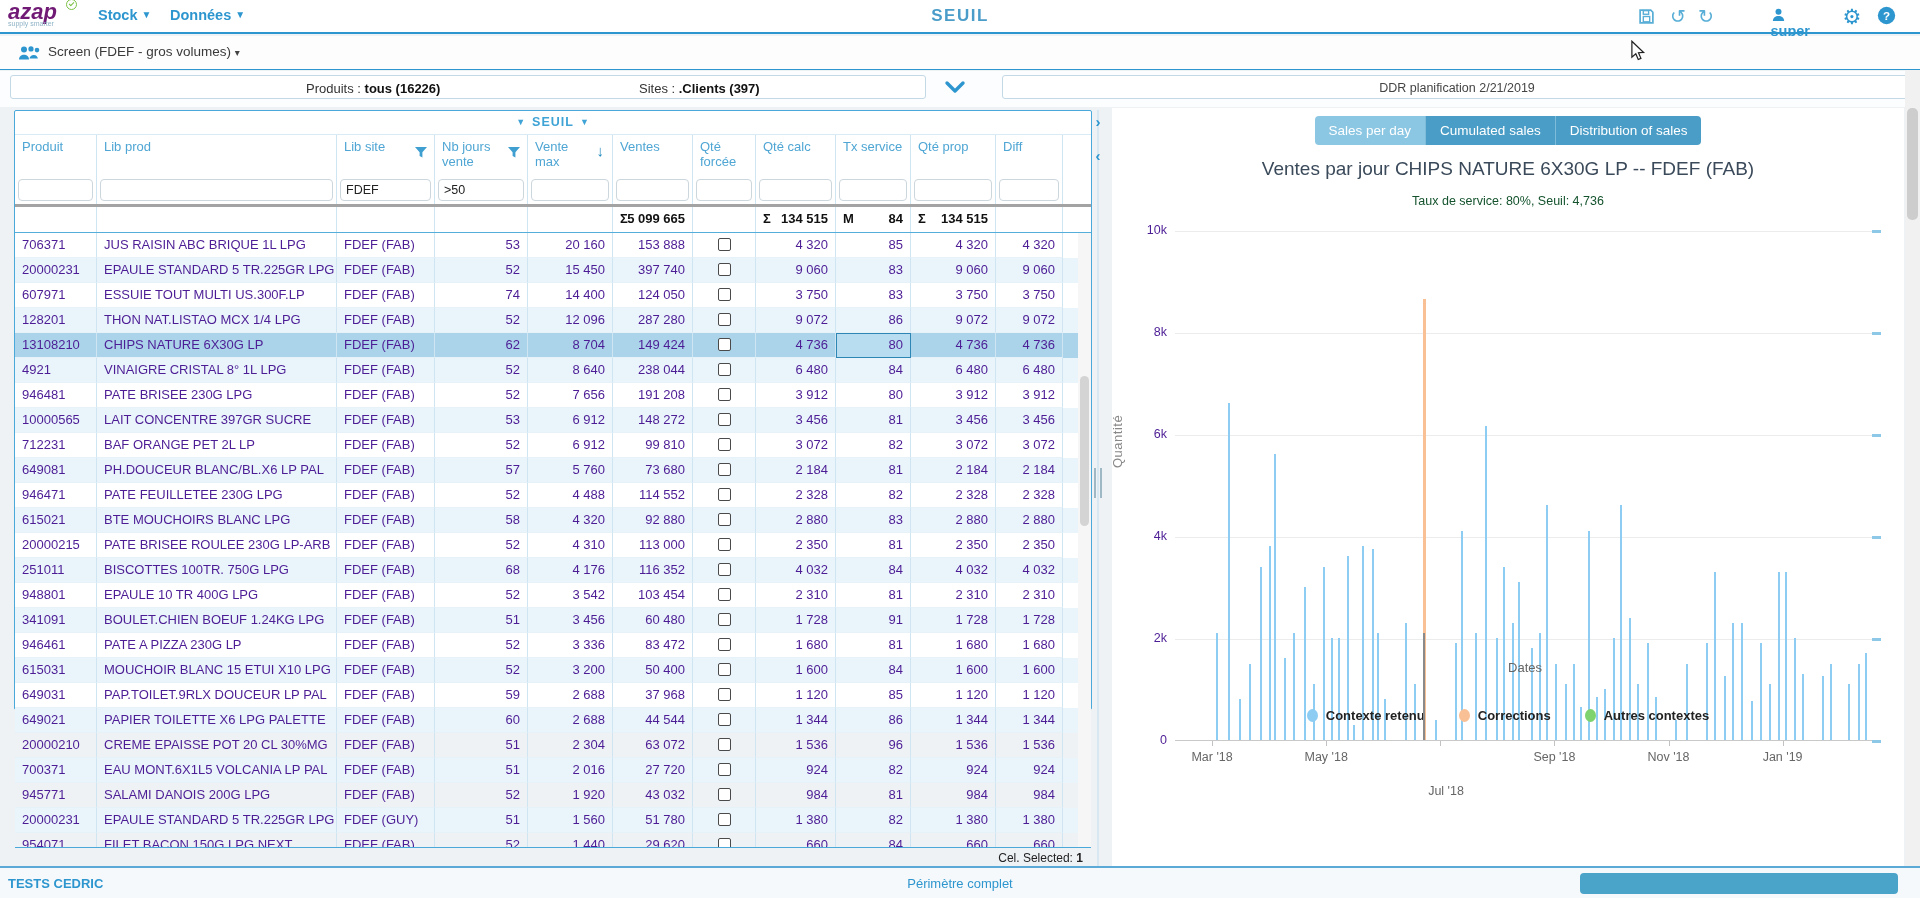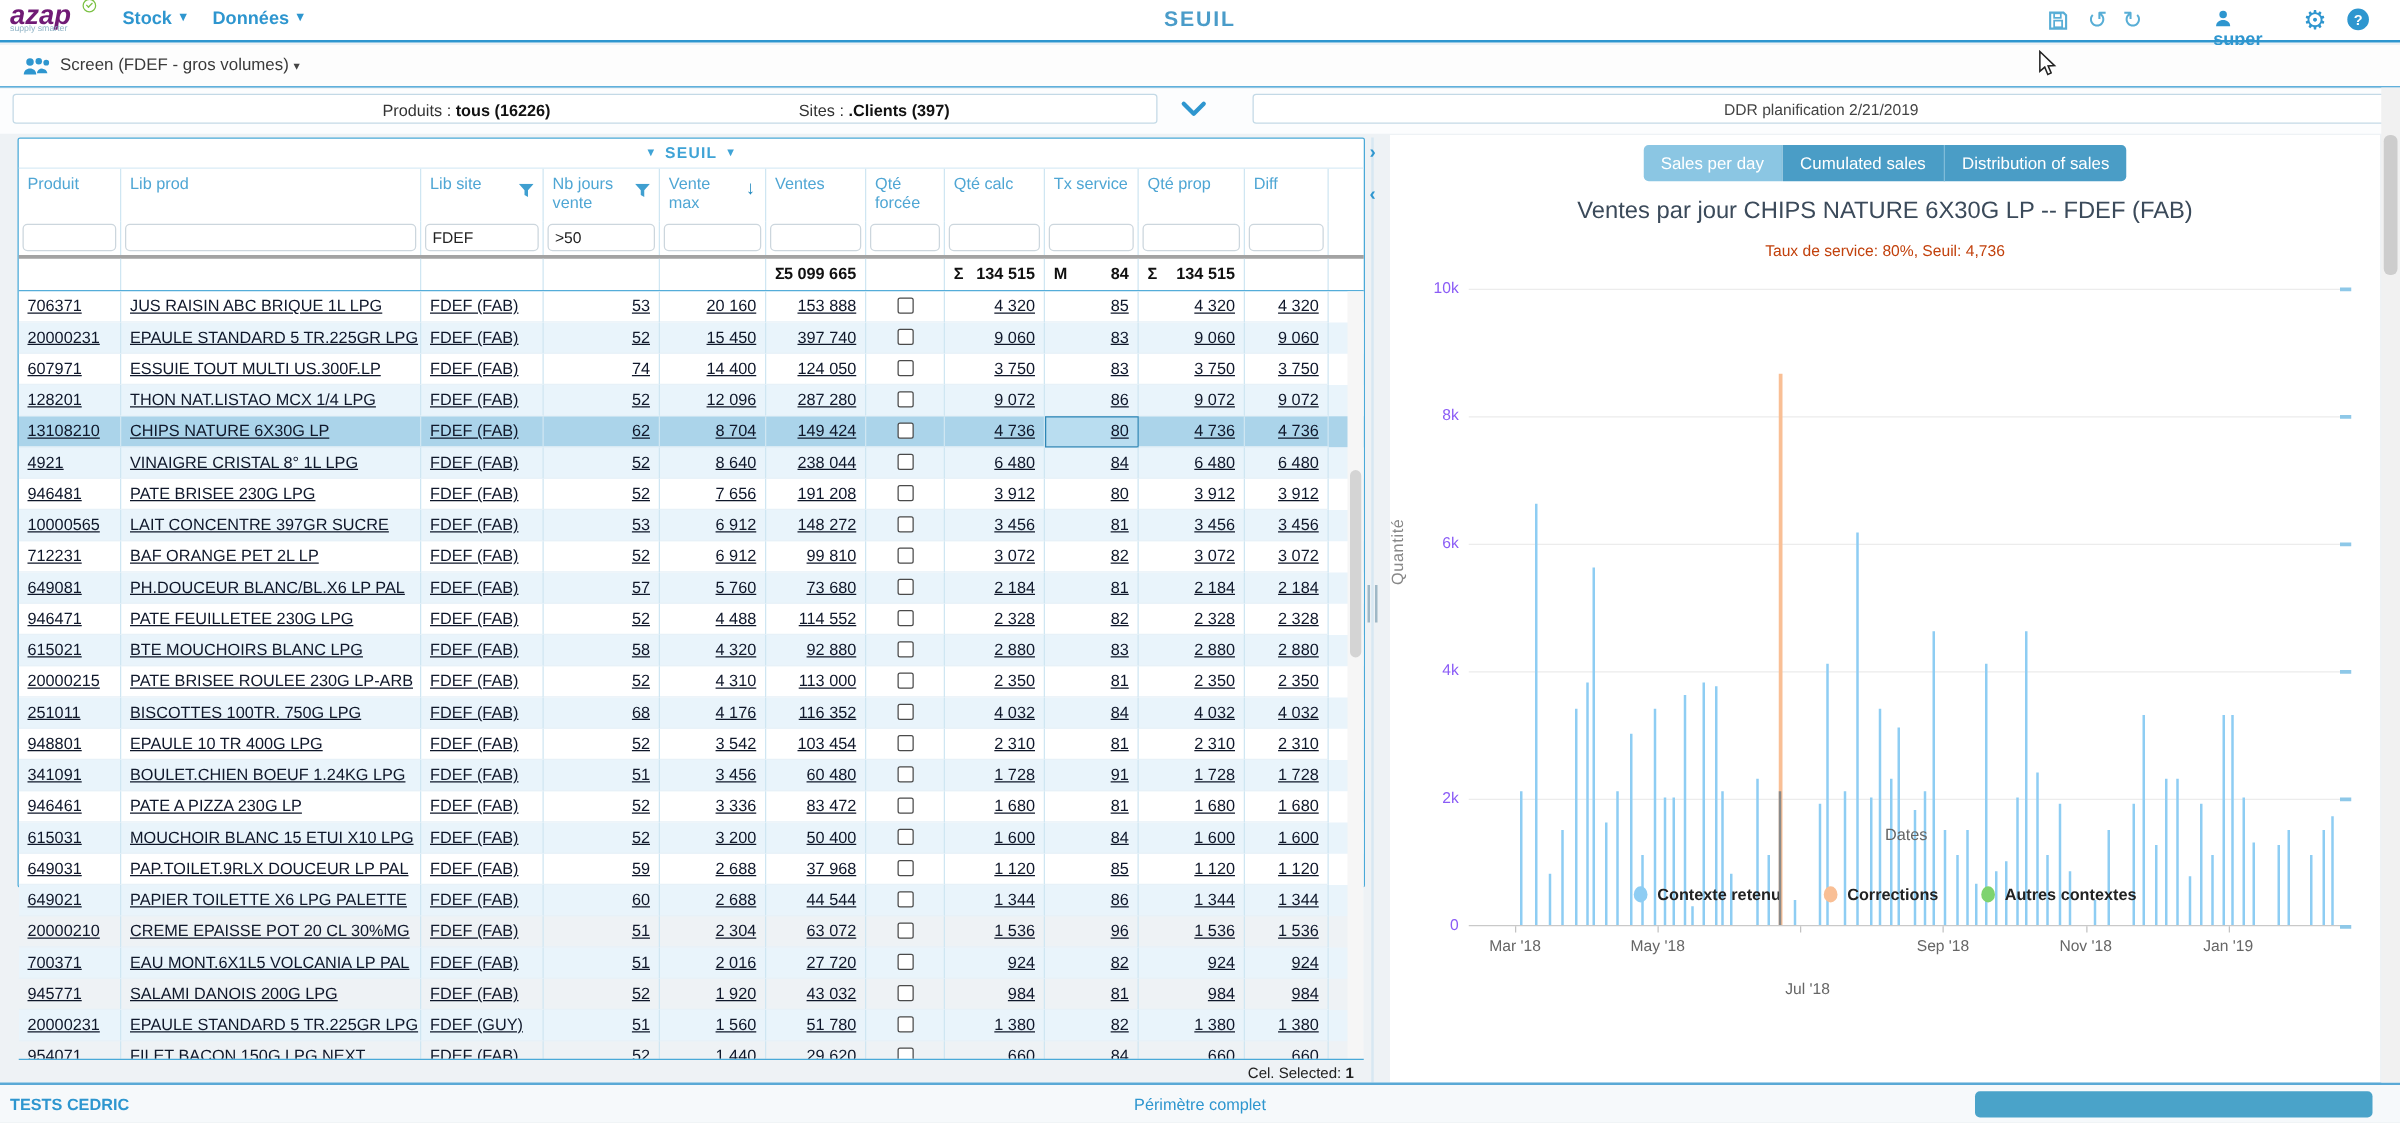--- a/index.html
+++ b/index.html
@@ -46,21 +46,21 @@
   .funnel { position:absolute; right:7px; top:12px; }
   .sortarr { position:absolute; right:8px; top:8px; color:#1f87bd; font-weight:bold; font-size:15px; }
   .flt-row { height:30px; border-bottom:3px solid #a3a3a3; }
   .flt-cell { border-right:1px solid #cfe6f2; padding:2px 3px; }
   .flt-input { width:100%; height:22px; border:1px solid #ccd6dd; border-radius:4px; font-size:12.5px; padding:0 5px; color:#222; font-family:"Liberation Sans",sans-serif; background:#fff; }
   .sum-row { height:26px; border-bottom:1px solid #55add9; font-weight:bold; font-size:13px; color:#111; }
   .sum-cell { border-right:1px solid #cfe6f2; padding:4px 7px 0 7px; position:relative; }
   .sum-cell .pfx { position:absolute; left:7px; top:4px; }
   .sum-cell .val { display:block; text-align:right; }
   .data-wrap { position:relative; height:614px; overflow:hidden; }
-  .data-row { height:25px; font-size:13px; color:#0f172a;text-decoration:underline; }
+  .data-row { height:25px; font-size:13px; color:#4c1d95; }
   .data-row.alt { background:#e9f4fb; }
   .data-row.selected { background:#abd4ea; }
   .cell { border-right:1px solid #cfe6f2; border-bottom:1px solid #e7f1f8; padding:4px 7px 0 7px; white-space:nowrap; overflow:hidden; }
   .cell.num { text-align:right; }
   .cell.ctr { text-align:center; padding-top:5px; }
   .cell.selcell { background:#b9ddf0; outline:1px solid #2e86b5; outline-offset:-1px; }
   .cbx { display:inline-block; width:13px; height:13px; border:1.5px solid #4a4a4a; border-radius:2px; background:#fff; cursor:pointer; }
   .vscroll { position:absolute; right:0; top:0; width:13px; height:614px; background:#f6f6f6; }
   .vthumb { position:absolute; left:2px; top:20px; width:9px; height:150px; background:#d4d4d4; border-radius:5px; }
   .tfooter { height:21px; border-top:1px solid #4aa9d8; font-size:12px; color:#222; position:relative; }
@@ -73,24 +73,24 @@
   .split-grip { position:absolute; left:1094px; top:468px; width:8px; height:30px; border-left:2px solid #9fb8c6; border-right:2px solid #9fb8c6; cursor:col-resize; }
 
   
   .chart-panel { position:absolute; left:1112px; top:108px; width:792px; height:758px; background:#fff; }
   .tabs { position:absolute; top:8px; left:0; width:100%; display:flex; justify-content:center; }
   .tab { background:#4a9dc6; color:#fff; font-size:13.5px; padding:7px 14px; cursor:pointer; border-right:1px solid #7fbcd9; }
   .tab:first-child { border-radius:4px 0 0 4px; }
   .tab:last-child  { border-radius:0 4px 4px 0; border-right:none; }
   .tab.active { background:#8bc6e3; }
   .chart-title { position:absolute; top:50px; left:0; width:100%; text-align:center; font-size:19px; color:#3b4a5a; }
-  .chart-sub { position:absolute; top:86px; left:0; width:100%; text-align:center; font-size:12.5px; color:#c2410c; }
+  .chart-sub { position:absolute; top:86px; left:0; width:100%; text-align:center; font-size:12.5px; color:#14532d; }
   .plot { position:absolute; left:63px; top:123px; width:700px; height:510px; border-bottom:1px solid #c9c9c9; }
   .gridline { position:absolute; left:0; width:100%; height:1px; background:#ececec; }
-  .ylab { position:absolute; left:-58px; width:50px; text-align:right; font-size:12.5px; color:#8b5cf6; margin-top:-8px; }
+  .ylab { position:absolute; left:-58px; width:50px; text-align:right; font-size:12.5px; color:#4c1d95; margin-top:-8px; }
   .rdash { position:absolute; right:-6px; width:9px; height:3px; background:#8ec8e8; margin-top:-1px; }
   .bar { position:absolute; bottom:0; width:2px; background:#8ecdf3; }
   .xtickmark { position:absolute; top:510px; width:1px; height:5px; background:#c2c2c2; }
   .xlab { position:absolute; top:519px; width:70px; margin-left:-35px; text-align:center; font-size:12.5px; color:#666; }
   .xaxis-title { position:absolute; top:552px; left:63px; width:700px; text-align:center; font-size:13px; color:#666; }
   .ylabel-rot { position:absolute; left:-2px; top:360px; transform:rotate(-90deg); transform-origin:left top; font-size:13px; color:#888; letter-spacing:0.5px; }
   .legend { position:absolute; top:600px; left:0; width:100%; display:flex; justify-content:center; gap:34px; }
   .leg-item { display:flex; align-items:center; gap:8px; font-size:13px; font-weight:bold; color:#222; cursor:pointer; }
   .leg-dot { width:11px; height:13px; border-radius:50%; }
 

